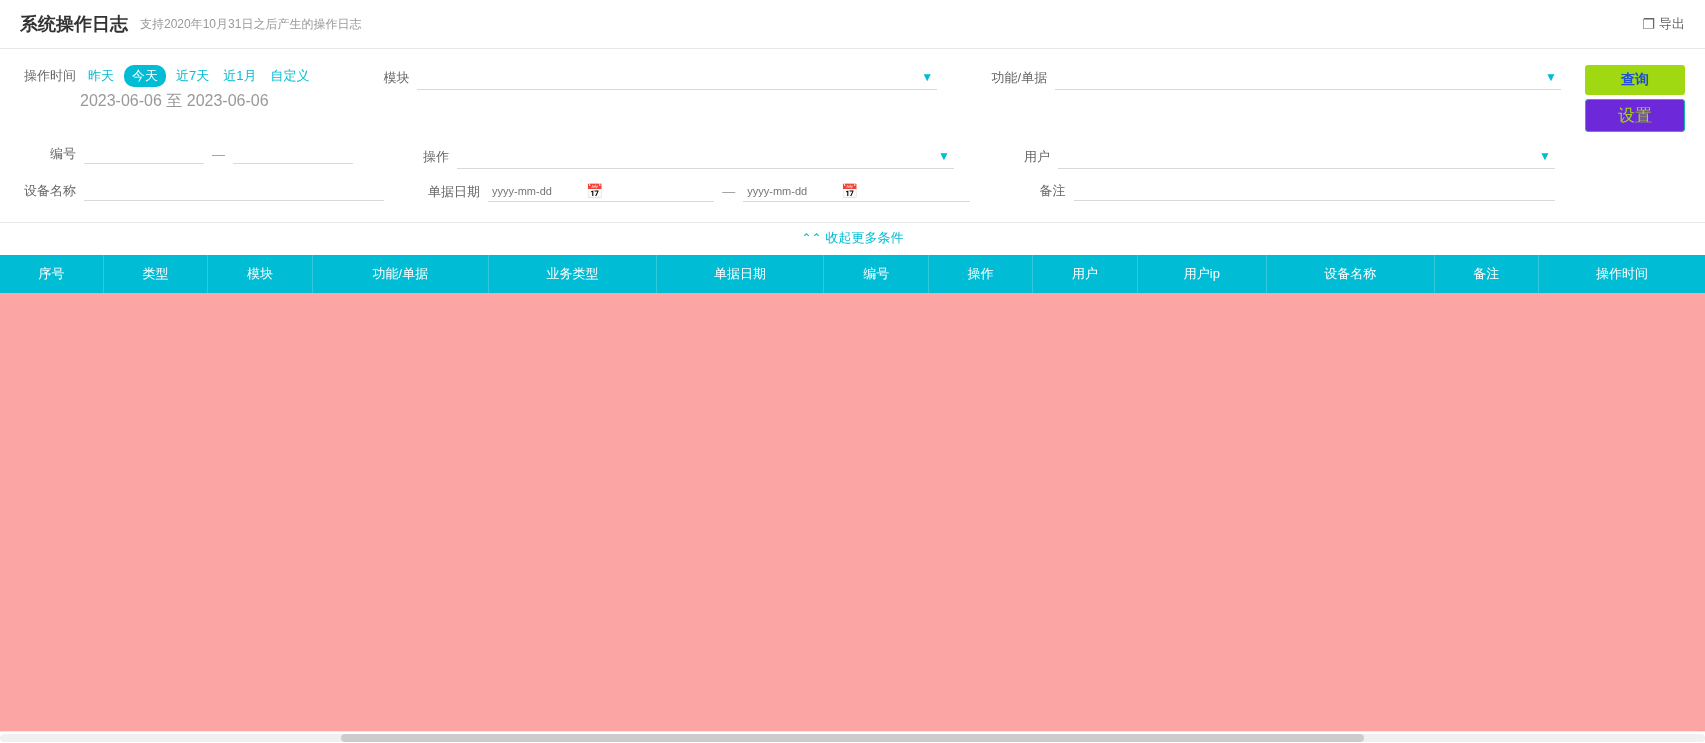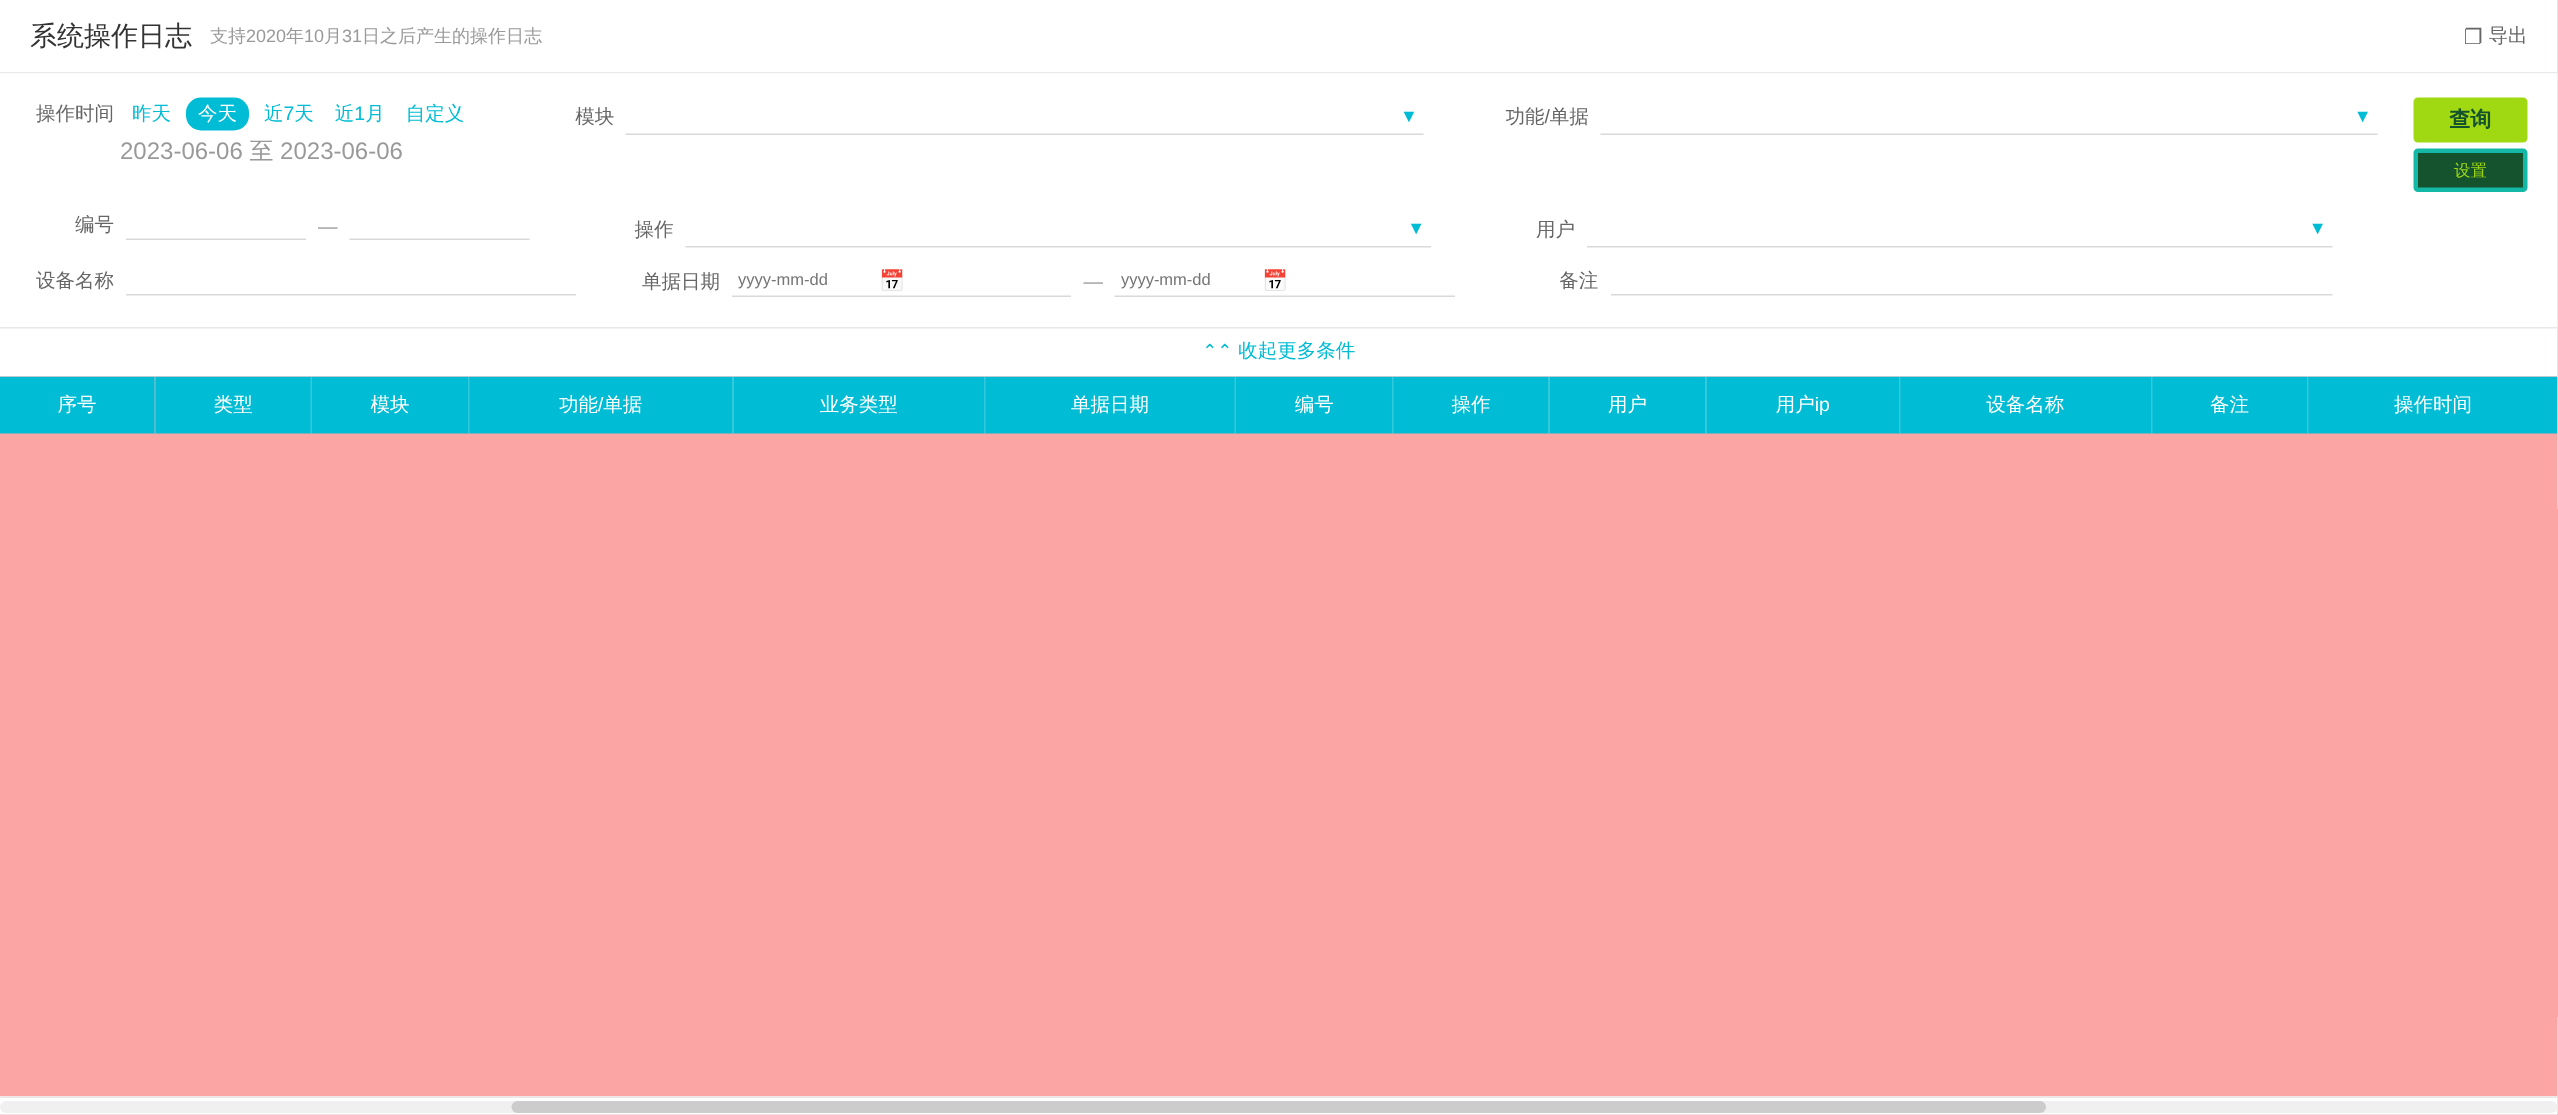--- a/index.html
+++ b/index.html
@@ -2,21 +2,21 @@
 <html><head>
   <meta charset="utf-8">
   <style>
     * { box-sizing: border-box; margin: 0; padding: 0; }
     body { font-family: 'Microsoft YaHei', Arial, sans-serif; font-size: 13px; background: #f0f2f5; color: #333; }
 
     .page-wrapper { width: 1705px; min-height: 743px; background: #f0f2f5; display: flex; flex-direction: column; }
 
     
     .page-header { background: #fff; padding: 12px 20px; display: flex; align-items: center; border-bottom: 1px solid #e8e8e8; }
-    .page-title { font-size: 18px; font-weight: normal; color: #333; margin-right: 12px; }
+    .page-title { font-size: 18px; font-weight: bold; color: #333; margin-right: 12px; }
     .page-subtitle { font-size: 12px; color: #999; }
     .export-btn { margin-left: auto; display: flex; align-items: center; gap: 4px; color: #666; font-size: 13px; cursor: pointer; }
     .export-icon { font-size: 14px; }
 
     
     .filter-area { background: #fff; padding: 16px 20px 8px 20px; border-bottom: 1px solid #e8e8e8; }
     .filter-row { display: flex; align-items: flex-start; margin-bottom: 12px; gap: 0; }
     .filter-group { display: flex; align-items: center; flex-shrink: 0; }
     .filter-label { color: #666; font-size: 13px; white-space: nowrap; margin-right: 8px; min-width: 56px; text-align: right; }
 
@@ -37,22 +37,22 @@
     .input-box::placeholder { color: #bbb; }
     .input-dash { margin: 0 8px; color: #999; }
 
     
     .date-input-wrap { display: flex; align-items: center; border-bottom: 1px solid #d9d9d9; padding: 2px 4px; gap: 4px; }
     .date-input { border: none; outline: none; font-size: 11px; color: #7f1d1d; background: transparent; width: 90px; }
     .calendar-icon { color: #00bcd4; font-size: 14px; cursor: pointer; }
 
     
     .action-btns { display: flex; flex-direction: column; gap: 4px; }
-    .btn-query { background: #a0d911; color: #14532d; border: none; border-radius: 3px; padding: 6px 12px; font-size: 14px; cursor: pointer; font-weight: bold; }
-    .btn-settings { background: #14532d; color: #a0d911; border: 3px solid #14b8a6; border-radius: 3px; padding: 4px 24px; font-size: 11px; cursor: pointer; }
+    .btn-query { background: #a0d911; color: #1d4ed8; border: none; border-radius: 3px; padding: 6px 36px; font-size: 14px; cursor: pointer; font-weight: bold; }
+    .btn-settings { background: #6d28d9; color: #a0d911; border: 1px solid #14b8a6; border-radius: 3px; padding: 4px 24px; font-size: 17px; cursor: pointer; }
 
     
     .collapse-bar { display: flex; justify-content: center; padding: 6px 0 8px 0; }
     .collapse-btn { display: flex; align-items: center; gap: 4px; color: #00bcd4; font-size: 13px; cursor: pointer; }
     .collapse-icon { font-size: 12px; }
 
     
     .table-area { background: #fca5a5; flex: 1; overflow: hidden; }
     table { width: 100%; border-collapse: collapse; }
     thead tr { background: #00bcd4; }

